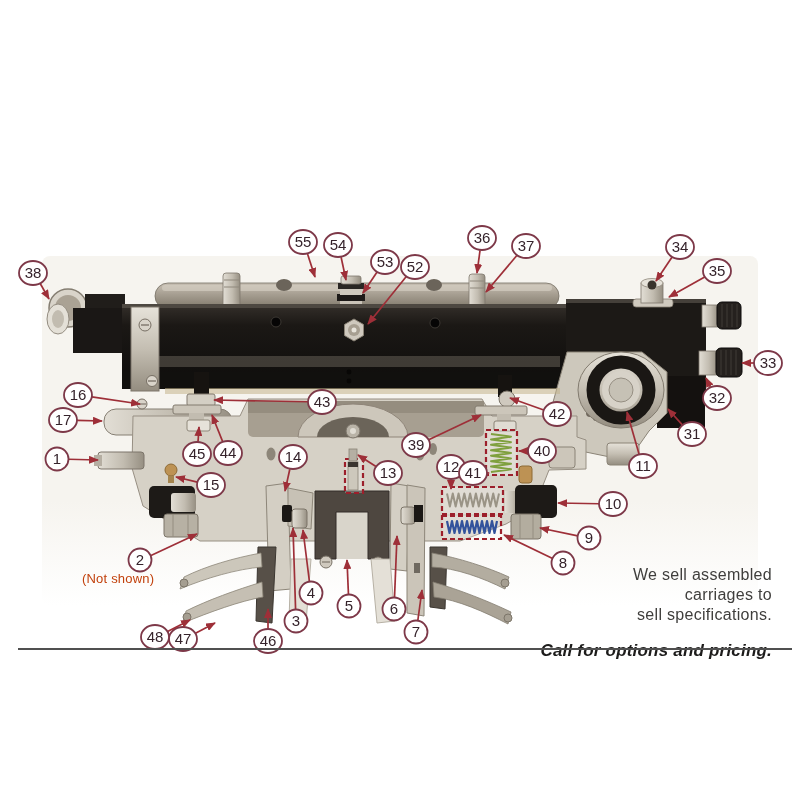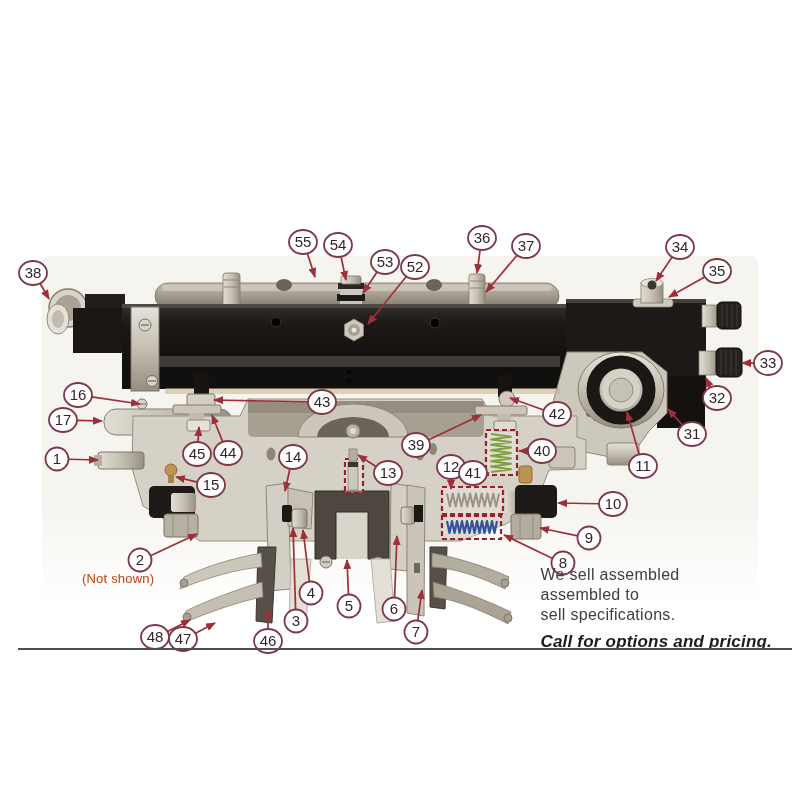--- a/index.html
+++ b/index.html
@@ -1,23 +1,23 @@
 <!DOCTYPE html>
 <html style="--dash: #9c1f2b; --div: #505050; --cap: #3f3e3c; --cta: #1d1c1b;"><head>
 <meta charset="utf-8">
 <style>
   html,body{margin:0;padding:0;background:#ffffff;}
   body{width:800px;height:801px;position:relative;overflow:hidden;
        font-family:"Liberation Sans",sans-serif;}
   #scene{position:absolute;left:0;top:0;}
   #scene text{font-family:"Liberation Sans",sans-serif;}
   .dashedbox{fill:rgba(255,255,255,0.25);stroke:var(--dash,#9c1f2b);stroke-width:2.2;stroke-dasharray:5 3;}
-  .caption{position:absolute;right:28px;top:565px;
+  .caption{position:absolute;right:28px;top:565px;text-align:right;
            color:var(--cap,#3f3e3c);font-size:16px;line-height:20px;letter-spacing:.3px;}
-  .caption .cta{display:block;margin-top:7px;font-size:17px;font-weight:bold;font-style:italic;
+  .caption .cta{display:block;margin-top:16px;font-size:17px;font-weight:bold;font-style:italic;
                 color:var(--cta,#1d1c1b);letter-spacing:.2px;}
   .not-shown{position:absolute;left:82px;top:571px;font-size:13px;color:#c2410c;letter-spacing:.2px;}
   .divider{position:absolute;left:18px;top:648px;width:774px;height:2px;background:var(--div,#4f4f4f);}
 </style>
 </head>
 <body>
 
 <svg id="scene" width="800" height="801" viewBox="0 0 800 801">
   <defs>
     <linearGradient id="gRail" x1="0" y1="0" x2="0" y2="1">
@@ -451,20 +451,20 @@
       <g>
         <line x1="307.5405405405405" y1="253.9189189189189" x2="315" y2="277" stroke="#9e2f38" stroke-width="1.7" marker-end="url(#ah)"></line>
         <ellipse cx="303" cy="242" rx="14" ry="12" fill="#ffffff" stroke="#7d3848" stroke-width="1.8"></ellipse>
         <text x="303" y="247.2" text-anchor="middle" font-size="15px" fill="#35232b">55</text>
       </g>
     </g>
 </svg>
 
 <div class="caption">
   <span>We sell assembled</span><br>
-  <span>assembled to</span><br>
+  <span>carriages to</span><br>
   <span>sell specifications.</span>
   <span class="cta">Call for options and pricing.</span>
 </div>
 
 <div class="not-shown">(Not shown)</div>
 
 <div class="divider"></div>
 
 </body></html>

